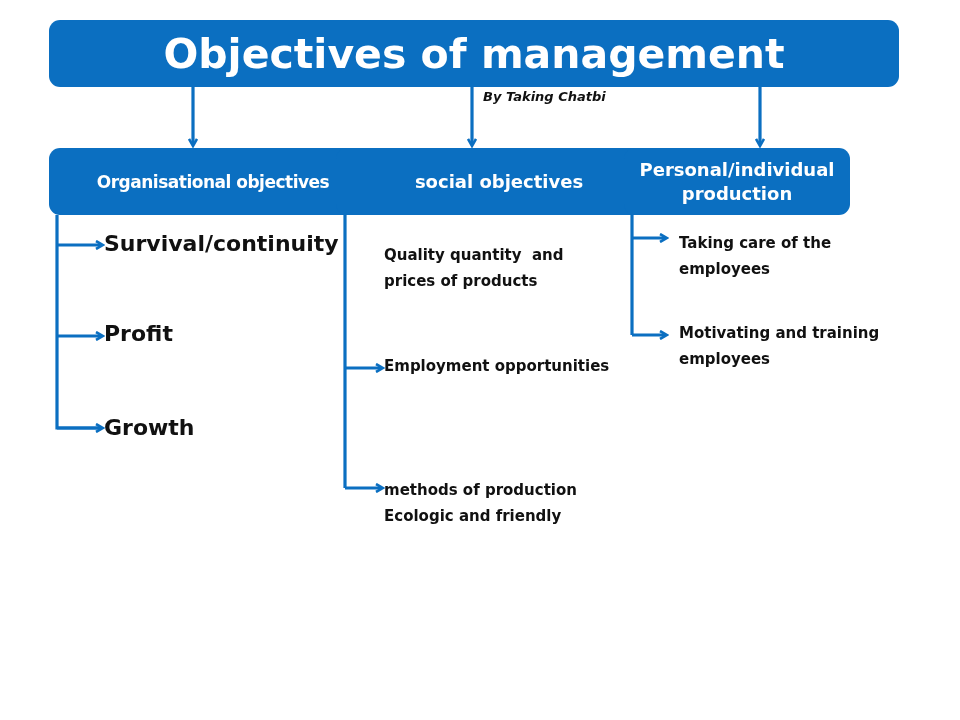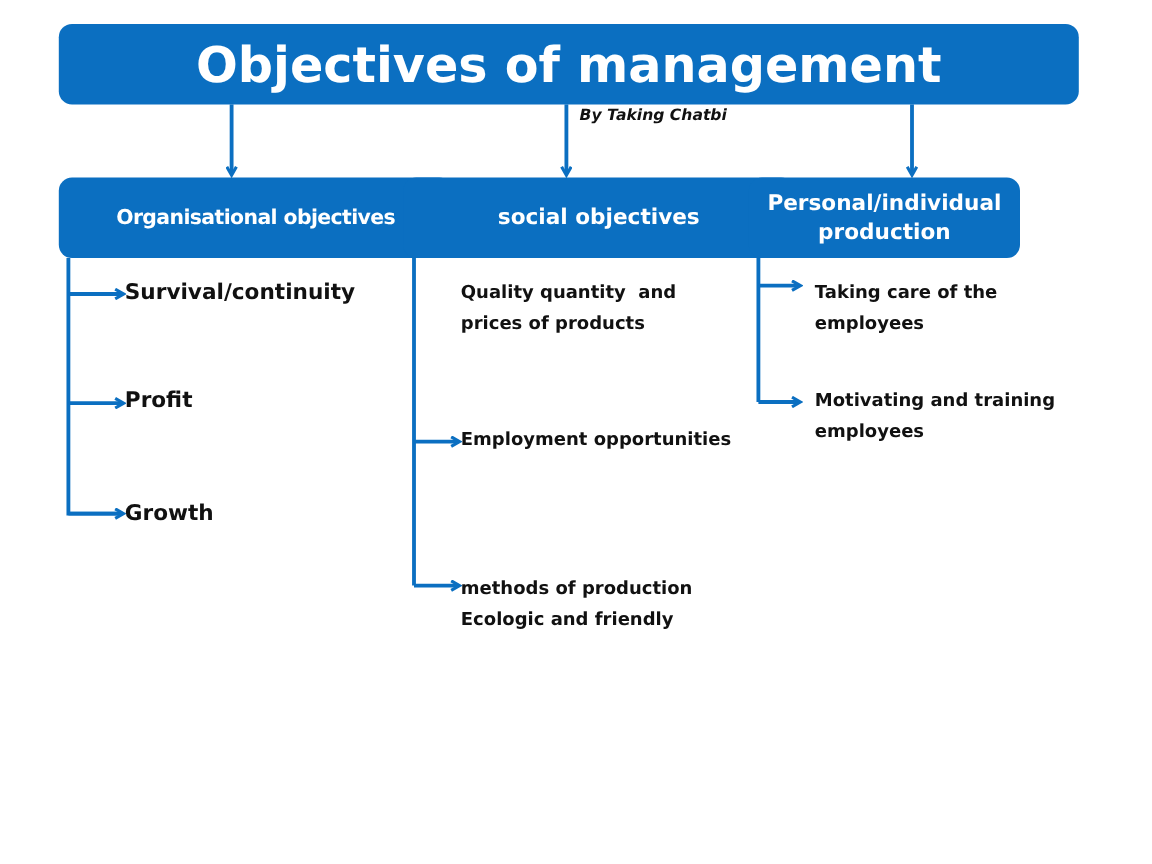--- a/index.html
+++ b/index.html
@@ -27,21 +27,21 @@
     .author {
       position: absolute; left: 483px; top: 89px;
       font-size: 13px; font-style: italic; font-weight: bold; color: #111;
       font-family: "DejaVu Sans", sans-serif;
     }
     svg#connectors { position: absolute; left: 0; top: 0; width: 960px; height: 720px; pointer-events: none; }
     .item {
       position: absolute; color: #111; font-weight: bold;
       font-family: "DejaVu Sans", sans-serif;
     }
-    .item.big { font-size: 18px; line-height: 22px; }
+    .item.big { font-size: 22px; line-height: 22px; }
     .item.small { font-size: 15px; line-height: 26px; }
   </style>
 </head>
 <body>
 
 <div id="title-box" class="box">
   <span id="title-text">Objectives of management</span>
 </div>
 
 <div class="author">By Taking Chatbi</div>
@@ -84,21 +84,21 @@
     <div>Personal/individual</div>
     <div>production</div>
   </div>
 </div>
 
 <div class="item big" style="left:104px; top:233px;">Survival/continuity</div>
 <div class="item big" style="left:104px; top:323px;">Profit</div>
 <div class="item big" style="left:104px; top:417px;">Growth</div>
 
 <div class="item small" style="left:384px; top:230px;">
-  <div style="white-space:pre;">Quality quantity  and</div>
+  <div style="white-space:pre;margin-top:12px;">Quality quantity  and</div>
   <div>prices of products</div>
 </div>
 <div class="item small" style="left:384px; top:353px;">Employment opportunities</div>
 <div class="item small" style="left:384px; top:477px;">
   <div>methods of production</div>
   <div>Ecologic and friendly</div>
 </div>
 
 <div class="item small" style="left:679px; top:230px;">
   <div>Taking care of the</div>

